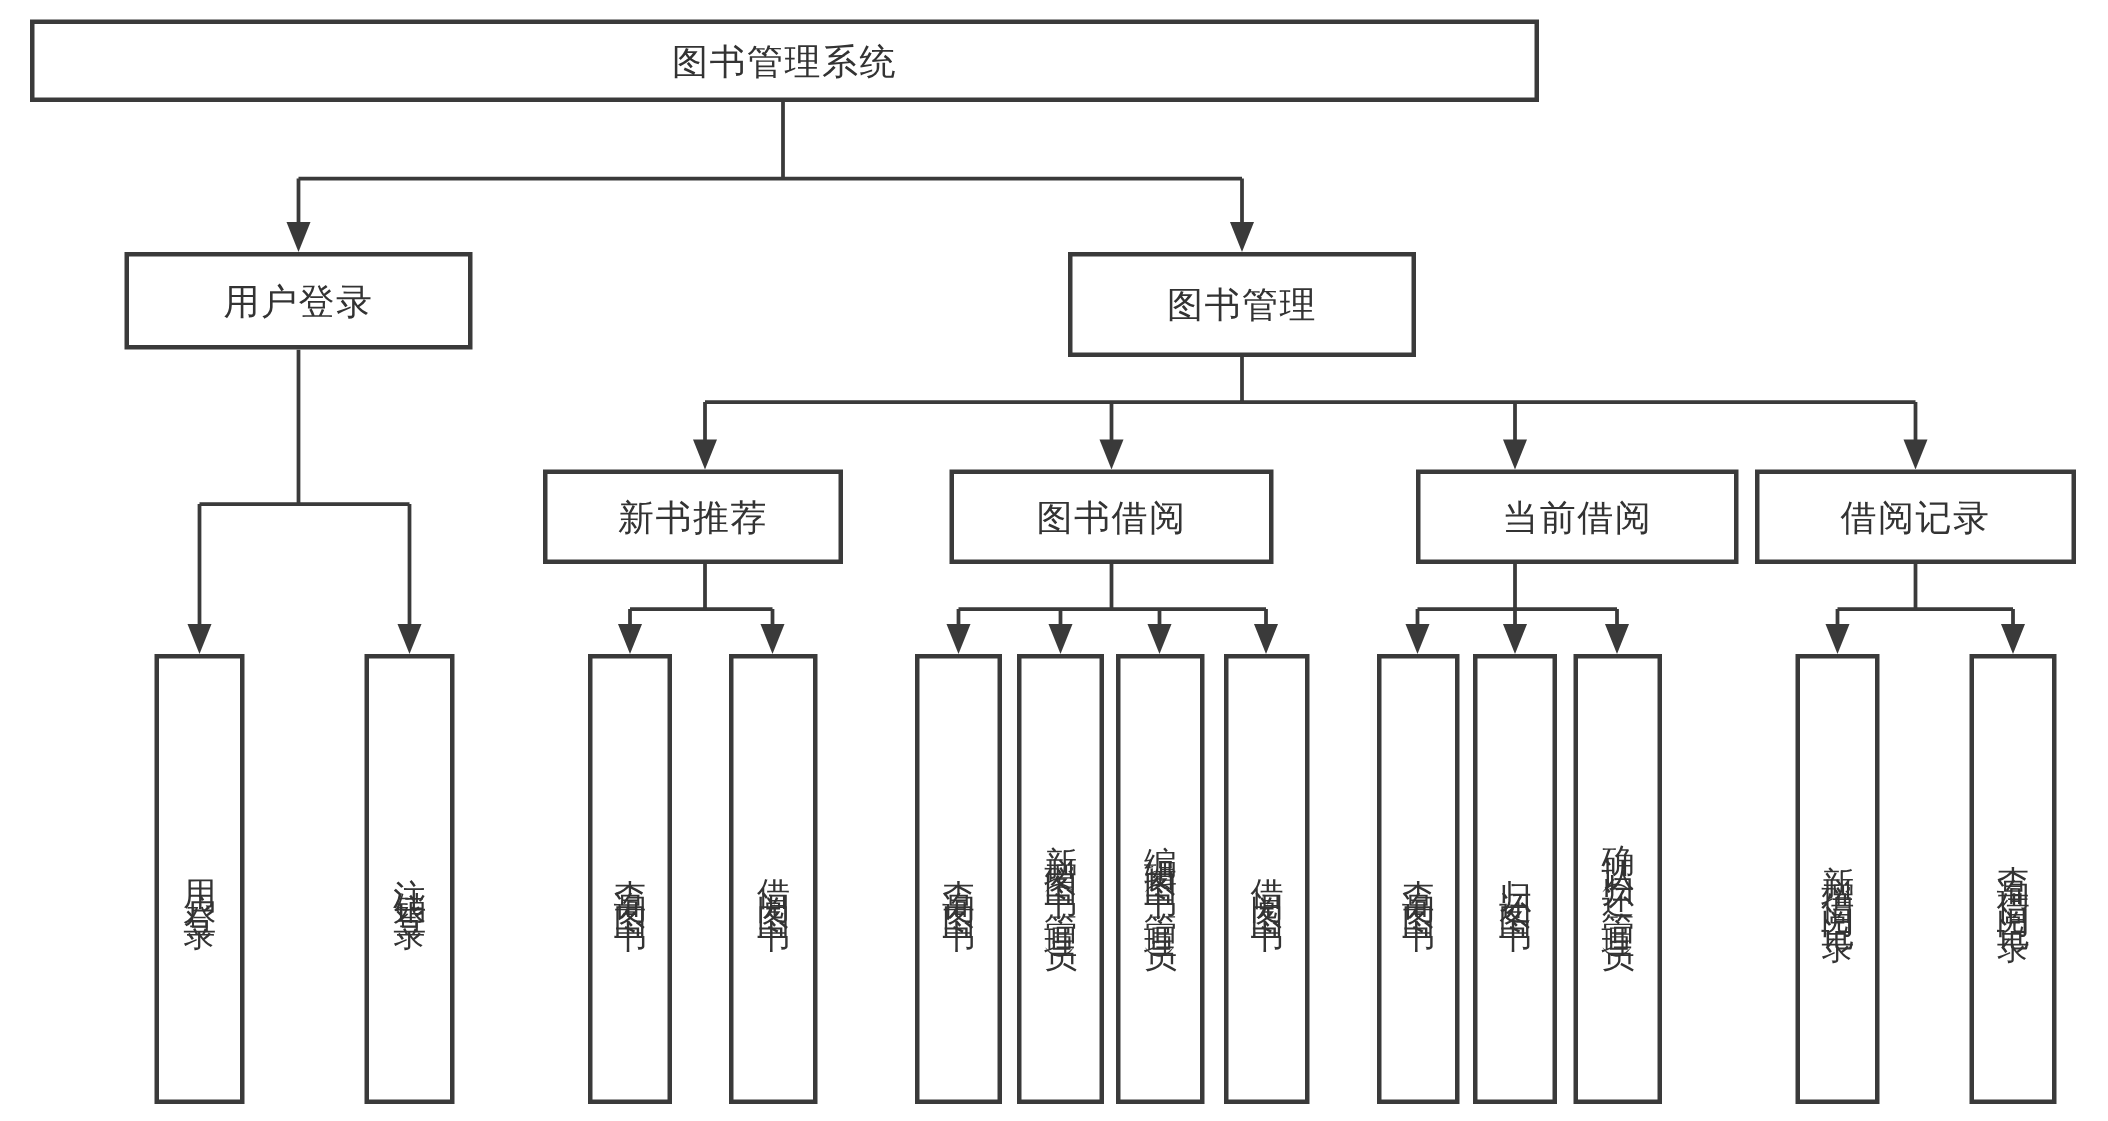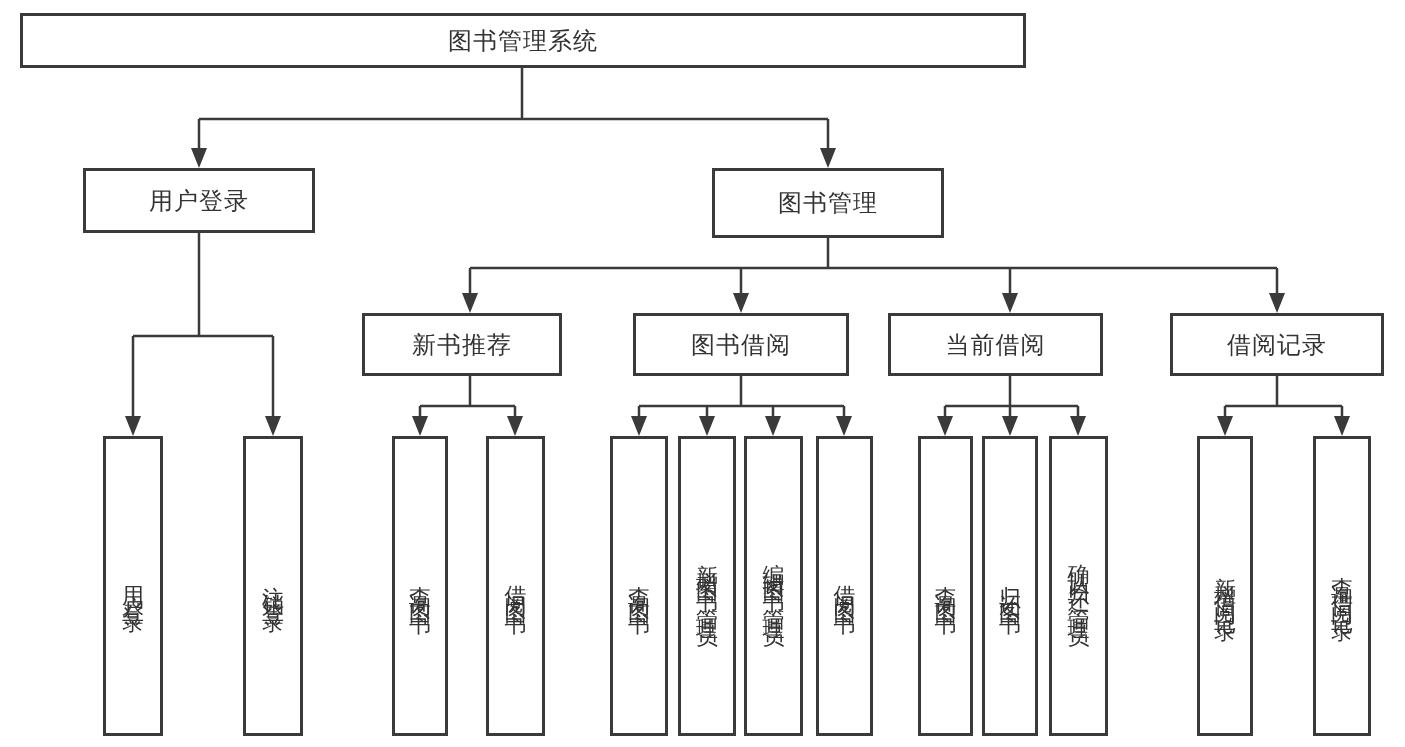--- a/index.html
+++ b/index.html
@@ -33,21 +33,21 @@
     letter-spacing: 9px;
     line-height: 1.1;
     white-space: nowrap;
   }
   
   .n-root  { left: 20px;   top: 13px;  width: 1006px; height: 55px; }
   .n-login { left: 83px;   top: 168px; width: 232px;  height: 65px; }
   .n-mgmt  { left: 712px;  top: 168px; width: 232px;  height: 70px; }
   .n-g0 { left: 362px;  top: 313px; width: 200px; height: 63px; }
   .n-g1 { left: 633px;  top: 313px; width: 216px; height: 63px; }
-  .n-g2 { left: 888px;  top: 313px; width: 215px; height: 63px; }
+  .n-g2 { left: 944px;  top: 313px; width: 215px; height: 63px; }
   .n-g3 { left: 1170px; top: 313px; width: 214px; height: 63px; }
   .leaf { top: 436px; height: 300px; }
   .n-l1 { left: 103px;  width: 60px; }
   .n-l2 { left: 243px;  width: 60px; }
   .n-a1 { left: 392px;  width: 56px; }
   .n-a2 { left: 486px;  width: 59px; }
   .n-b1 { left: 610px;  width: 58px; }
   .n-b2 { left: 678px;  width: 58px; }
   .n-b3 { left: 744px;  width: 59px; }
   .n-b4 { left: 816px;  width: 57px; }

